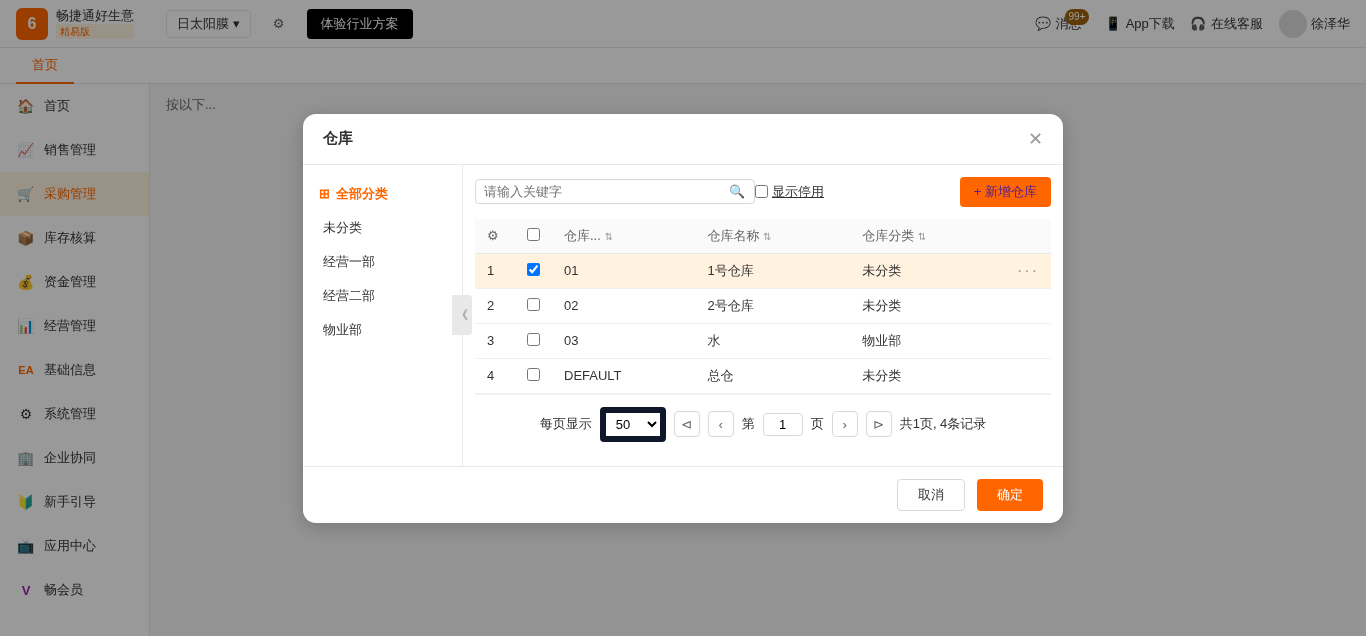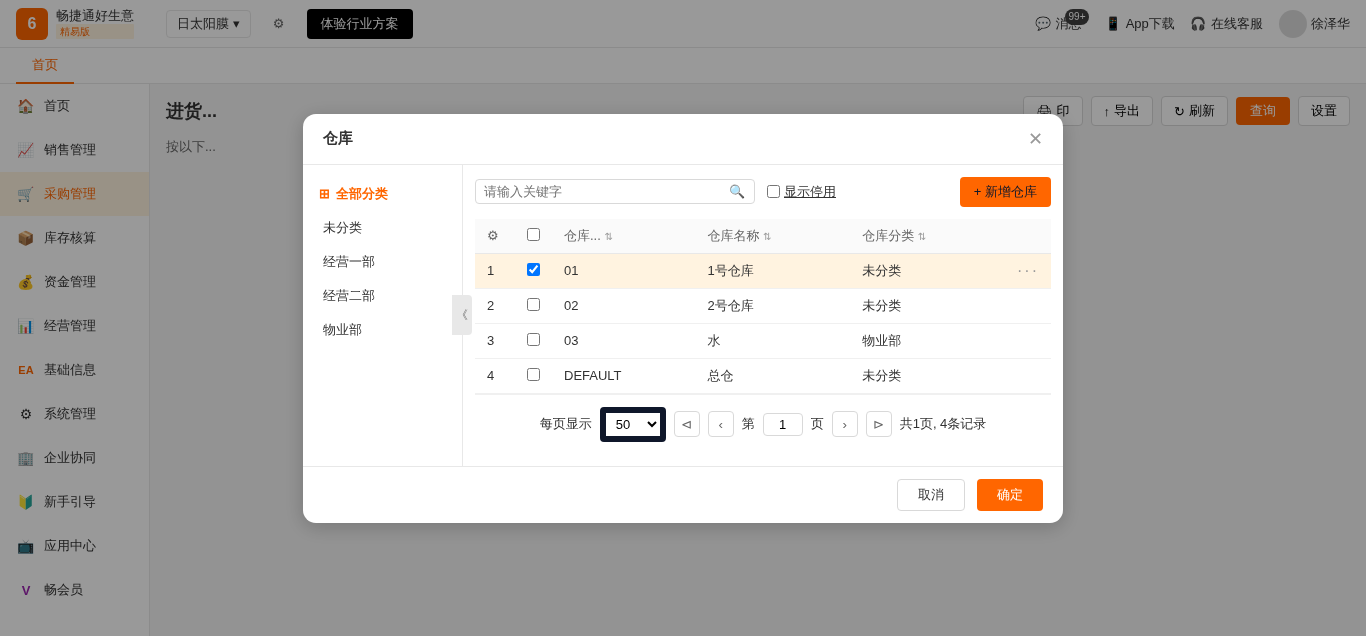--- a/index.html
+++ b/index.html
@@ -52,21 +52,21 @@
       padding: 6px 14px; cursor: pointer; font-size: 13px;
     }
     .header-right {
       display: flex; align-items: center; gap: 16px;
     }
     .header-right-item {
       display: flex; align-items: center; gap: 4px; cursor: pointer; color: #333; font-size: 13px;
       position: relative;
     }
     .badge {
-      background: #404040; color: #fff; border-radius: 10px; font-size: 10px;
+      background: #a16207; color: #fff; border-radius: 10px; font-size: 10px;
       padding: 0 4px; min-width: 16px; height: 16px; display: flex; align-items: center; justify-content: center;
       position: absolute; top: -6px; right: -8px;
     }
     .avatar { width: 28px; height: 28px; border-radius: 50%; background: #ddd; }
 
     
     .nav-tabs {
       height: 36px; background: #fff; display: flex; align-items: center;
       border-bottom: 1px solid #e8e8e8; padding: 0 16px; gap: 0;
     }
@@ -158,34 +158,34 @@
       transform: translateY(-50%);
       width: 20px; height: 40px;
       background: #e8e8e8; border-radius: 0 4px 4px 0;
       display: flex; align-items: center; justify-content: center;
       cursor: pointer; font-size: 12px; color: #666;
     }
 
     
     .table-area { flex: 1; display: flex; flex-direction: column; padding: 12px; }
     .table-toolbar {
-      display: flex; align-items: center; gap: 12px; margin-bottom: 12px;
+      display: flex; align-items: center; margin-bottom: 12px;
     }
     .search-input-wrap {
       display: flex; align-items: center;
       border: 1px solid #d9d9d9; border-radius: 4px;
       padding: 4px 8px; background: #fff; flex: 1; max-width: 280px;
     }
     .search-input-wrap input {
       border: none; outline: none; font-size: 13px; flex: 1; background: transparent;
     }
     .checkbox-label { display: flex; align-items: center; gap: 4px; font-size: 13px; color: #333; cursor: pointer; text-decoration: underline; }
     .new-btn {
       margin-left: auto;
-      background: #f60; color: #0f172a; border: none; border-radius: 4px;
+      background: #f60; color: #4c1d95; border: none; border-radius: 4px;
       padding: 6px 14px; cursor: pointer; font-size: 13px; display: flex; align-items: flex-end; gap: 4px;
     }
 
     .warehouse-table { width: 100%; border-collapse: collapse; font-size: 13px; }
     .warehouse-table th {
       background: #fafafa; border-bottom: 1px solid #e8e8e8;
       padding: 8px 12px; text-align: left; color: #666; font-weight: normal;
     }
     .warehouse-table td {
       padding: 8px 12px; border-bottom: 1px solid #f0f0f0; color: #333;
@@ -337,41 +337,20 @@
       <span class="sidebar-icon">📺</span>
       <span>应用中心</span>
     </div>
     <div class="sidebar-item">
       <span class="sidebar-icon" style="font-size:13px;font-weight:bold;color:#9c27b0;">V</span>
       <span>畅会员</span>
     </div>
   </div>
 
   <div class="content-area">
-    <div class="page-header-bar">
-      <div class="page-title-text">进货...</div>
-      <div class="action-bar">
-        <div class="action-btn">
-          <span>🖨</span>
-          <span>印</span>
-        </div>
-        <div class="action-btn">
-          <span>↑</span>
-          <span>导出</span>
-        </div>
-        <div class="action-btn">
-          <span>↻</span>
-          <span>刷新</span>
-        </div>
-        <button class="primary-action-btn">查询</button>
-        <button class="action-btn">
-          <span>设置</span>
-        </button>
-      </div>
-    </div>
     <div style="font-size:13px;color:#666;">按以下...</div>
   </div>
 </div>
 
 <div class="overlay">
   <div class="modal">
 
     <div class="modal-header">
       <span class="modal-title">仓库</span>
       <span class="modal-close">✕</span>

